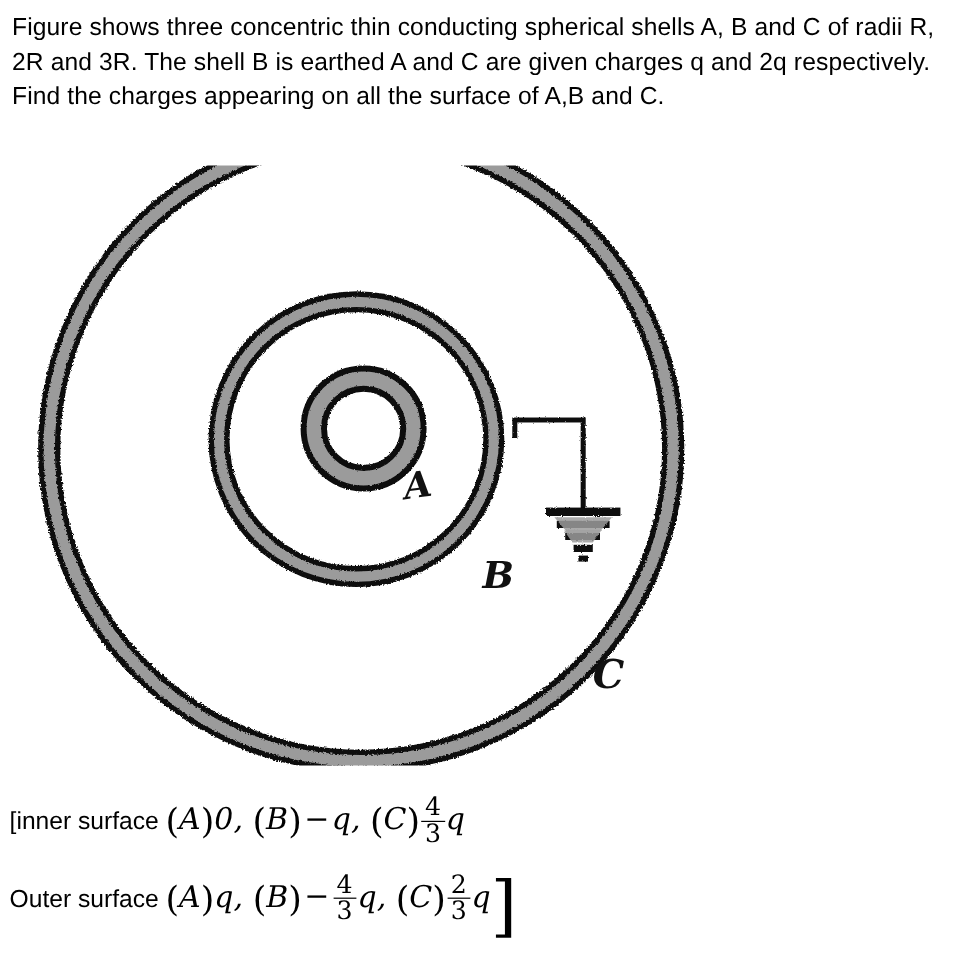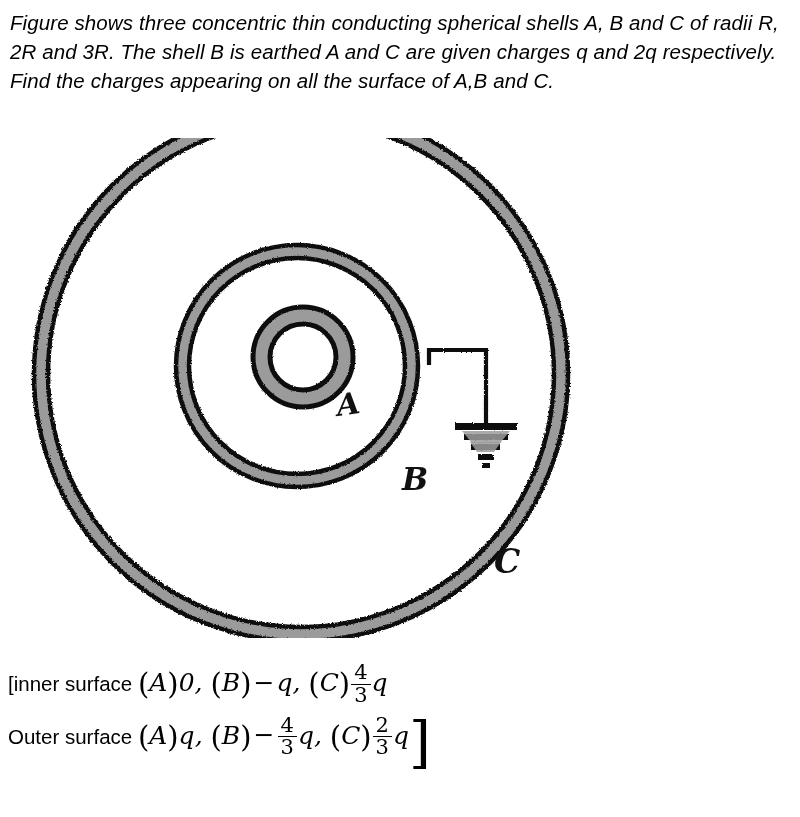--- a/index.html
+++ b/index.html
@@ -20,21 +20,20 @@
   
   .question {
     position: absolute;
     left: 10px;
     top: 8px;
     width: 782px;
     font-size: 20.5px;
     line-height: 29px;
     color: #000;
     letter-spacing: 0.1px;
-    font-style: italic;
   }
 
   
   .figure {
     position: absolute;
     left: 0px;
     top: 138px;
     width: 640px;
     height: 500px;
   }
@@ -55,21 +54,21 @@
     left: 8px;
     top: 662px;
     width: 784px;
     font-size: 20.5px;
     line-height: 30px;
     color: #000;
   }
   .ansline {
     display: block;
     white-space: nowrap;
-    margin-bottom: 8px;
+    margin-bottom: 20px;
   }
   .ansline:last-child { margin-bottom: 0; }
 
   .math {
     font-family: "DejaVu Serif", "Liberation Serif", serif;
     font-style: italic;
     font-size: 25px;
     vertical-align: baseline;
   }
   .paren {

